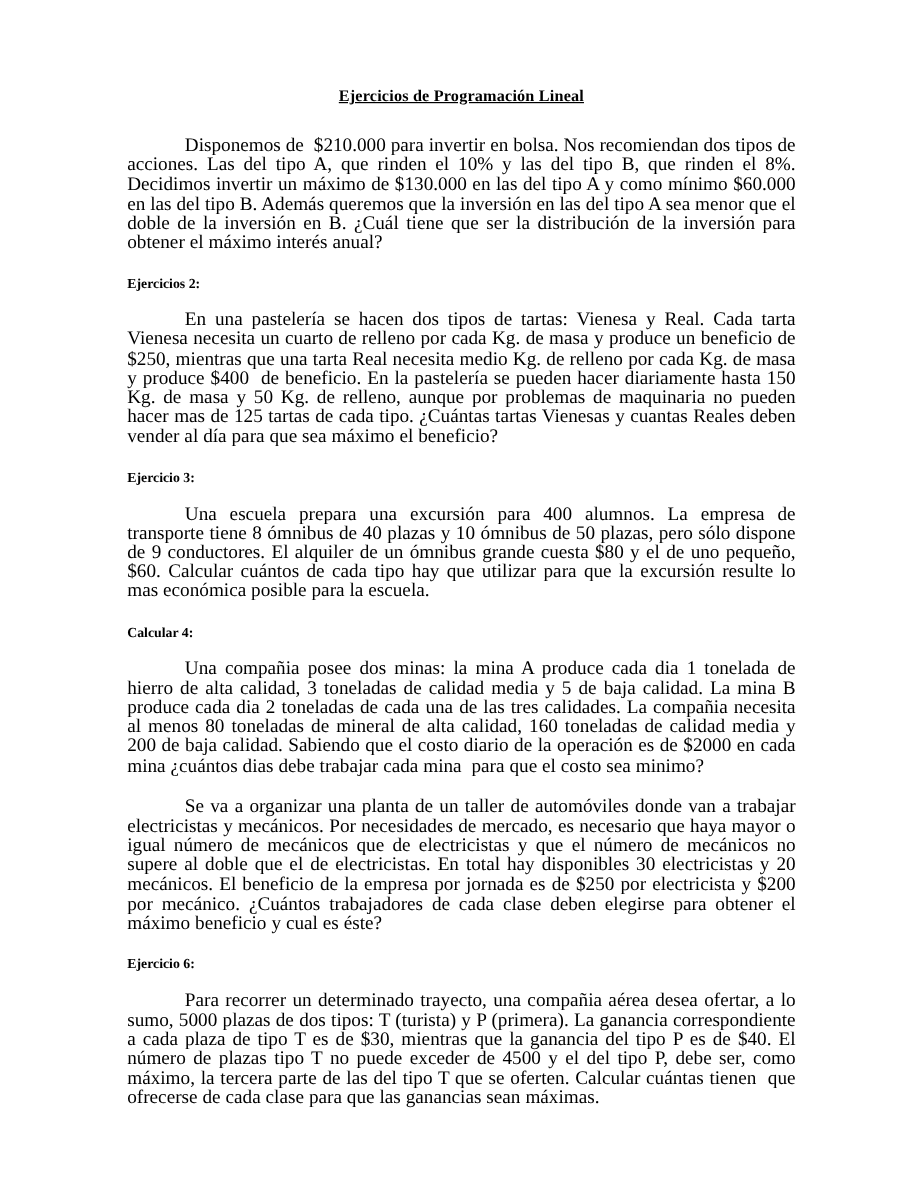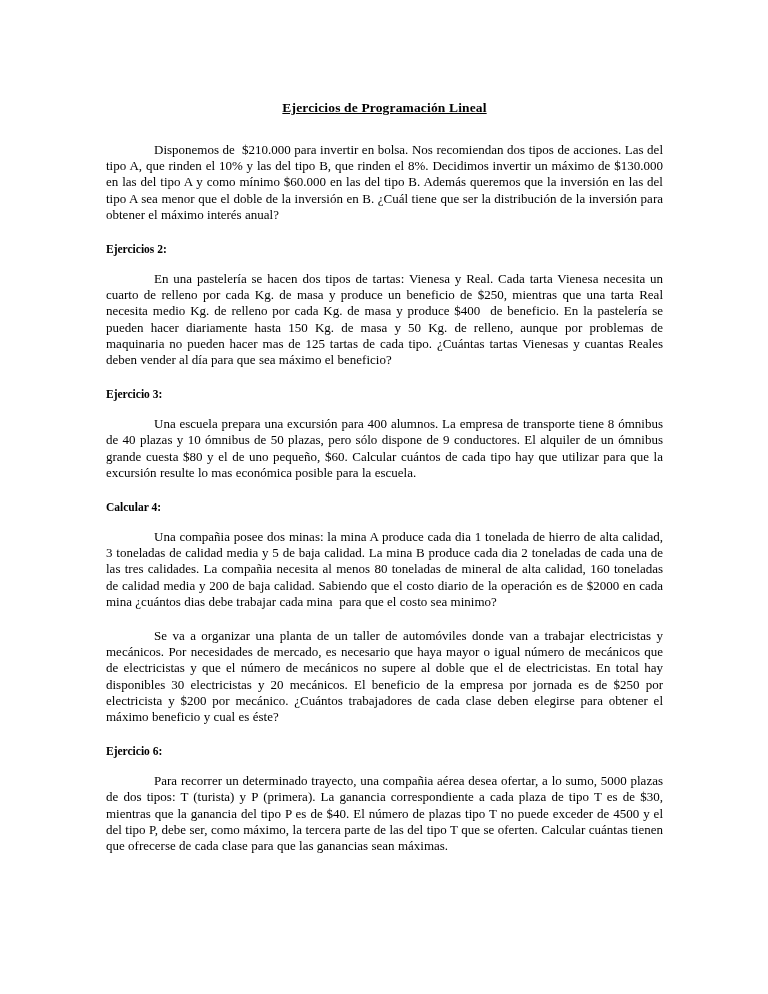--- a/index.html
+++ b/index.html
@@ -15,21 +15,21 @@
     color: #000000;
     -webkit-font-smoothing: antialiased;
   }
 
   .page {
     position: relative;
     width: 768px;
     height: 994px;
     background: #ffffff;
     box-sizing: border-box;
-    padding: 100px 105px 0 106px;
+    padding: 72px 105px 0 106px;
   }
 
   .doc-title {
     text-align: center;
     font-size: 13.5px;
     font-weight: bold;
     text-decoration: underline;
     letter-spacing: 0.15px;
     margin: 0 0 26px 0;
     line-height: 16px;
@@ -41,21 +41,21 @@
 
   .exercise-heading {
     font-size: 11.5px;
     font-weight: bold;
     line-height: 16px;
     margin: 0 0 14px 0;
     text-align: left;
   }
 
   .exercise-body {
-    font-size: 13px;
+    font-size: 16px;
     line-height: 16.2px;
     text-align: justify;
     text-justify: inter-word;
     text-indent: 48px;
     margin: 0 0 18px 0;
     white-space: pre-wrap;
     word-spacing: 0.1px;
   }
 
   .exercise + .exercise {

